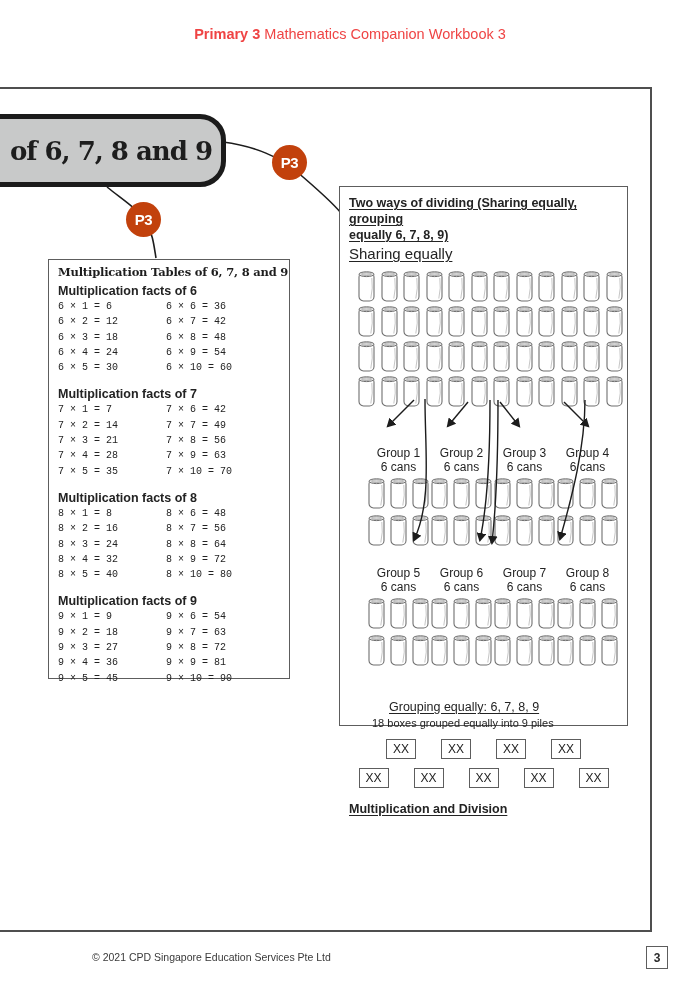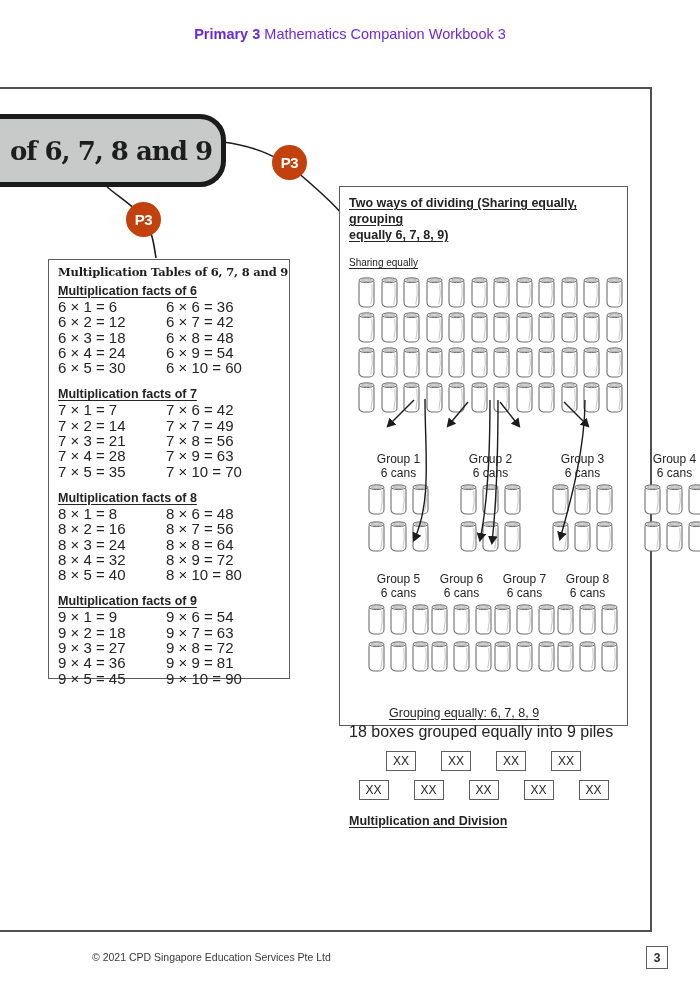--- a/index.html
+++ b/index.html
@@ -4,21 +4,21 @@
 <style>
   html,body { margin:0; padding:0; }
   body {
     width:700px; height:990px; position:relative; overflow:hidden;
     background:#ffffff; color:#232323;
     font-family:"Liberation Sans", sans-serif;
   }
   
   .page-header {
     position:absolute; top:26px; left:0; width:100%;
-    text-align:center; font-size:14.5px; color:#6d28d9;
+    text-align:center; font-size:14.5px; color:#ef4444;
   }
   .page-header b { font-weight:bold; }
 
   
   .outer-frame {
     position:absolute; left:-22px; top:87px; width:674px; height:845px;
     border:2px solid #4f4f4f; background:#ffffff; box-sizing:border-box;
   }
 
   
@@ -53,65 +53,65 @@
   }
   .left-box-title {
     font-family:"DejaVu Serif", serif; font-weight:bold;
     font-size:11.5px; letter-spacing:-0.2px; white-space:nowrap; color:#1d1d1d;
     margin-bottom:4px;
   }
   .fact-section { margin-top:11px; }
   .fact-section:first-of-type { margin-top:4px; }
   .fact-heading {
     font-weight:bold; font-size:12.5px; line-height:16px;
-    text-decoration:underline; text-underline-offset:2px;
-  }
-  .fact-row { font-size:15px; line-height:15.3px; white-space:nowrap; }
+    text-underline-offset:2px;
+  }
+  .fact-row { font-size:10px; line-height:15.3px; white-space:nowrap;font-family:Liberation Mono, monospace; }
   .fact-col1 { display:inline-block; width:108px; }
 
   
   .right-box {
     position:absolute; left:339px; top:186px; width:289px; height:540px;
     border:1.5px solid #5d5d5d; box-sizing:border-box; background:#fff;
     padding:8px 9px 0 9px;
   }
   .rb-heading {
     font-weight:bold; font-size:12.5px; line-height:16px;
     text-decoration:underline; text-underline-offset:2px;
   }
   .rb-sub {
-    margin-top:14px; font-size:10px;
+    margin-top:2px; font-size:15px;
     text-decoration:underline; text-underline-offset:2px;
   }
   
   .can { width:19px; height:33px; line-height:0; }
   .can-row { display:flex; gap:3.5px; }
   .main-can-grid { margin-top:7px; margin-left:8px; display:flex; flex-direction:column; gap:2px; }
 
   .group-row {
     display:flex; justify-content:space-between;
     padding:0 8px 0 18px; box-sizing:border-box;
   }
-  .group-row-1 { margin-top:39px;gap:29px; }
+  .group-row-1 { margin-top:39px; }
   .group-row-2 { margin-top:20px; }
   .group { width:64px; display:flex; flex-direction:column; align-items:center; }
   .group-label { font-size:12px; line-height:14px; text-align:center; }
   .group-cans { margin-top:2px; display:flex; flex-direction:column; gap:4px; }
   .group-cans .can-row { gap:3px; }
 
   .arrow-layer {
     position:absolute; left:0; top:205px; width:289px; height:175px; pointer-events:none;
   }
 
   
   .grouping-heading {
     margin-top:34px; font-size:12.5px;
     text-decoration:underline; text-underline-offset:2px;margin-left:40px;
   }
-  .grouping-desc { margin-top:3px; font-size:16px; }
+  .grouping-desc { margin-top:3px; font-size:11px;margin-left:23px; }
   .xx-table { display:flex; justify-content:center;gap:26px; }
   .xx-table-1 { margin-top:10px; }
   .xx-table-2 { margin-top:9px; }
   .xx-cell {
     width:30px; height:20px; border:1px solid #5d5d5d; margin-left:-1px;
     display:flex; align-items:center; justify-content:center;
     font-size:12px; box-sizing:border-box;
   }
   .xx-cell:first-child { margin-left:0; }
 

